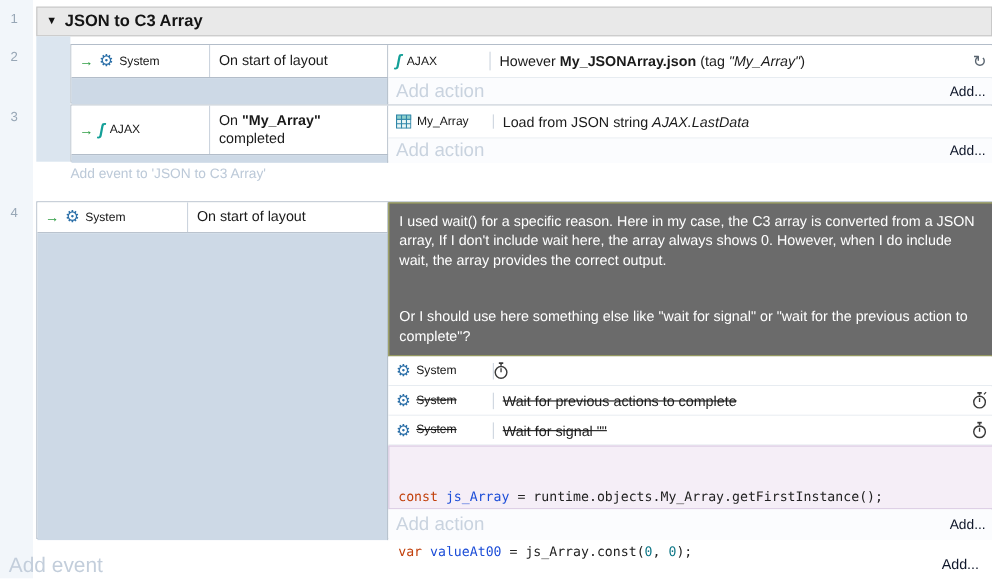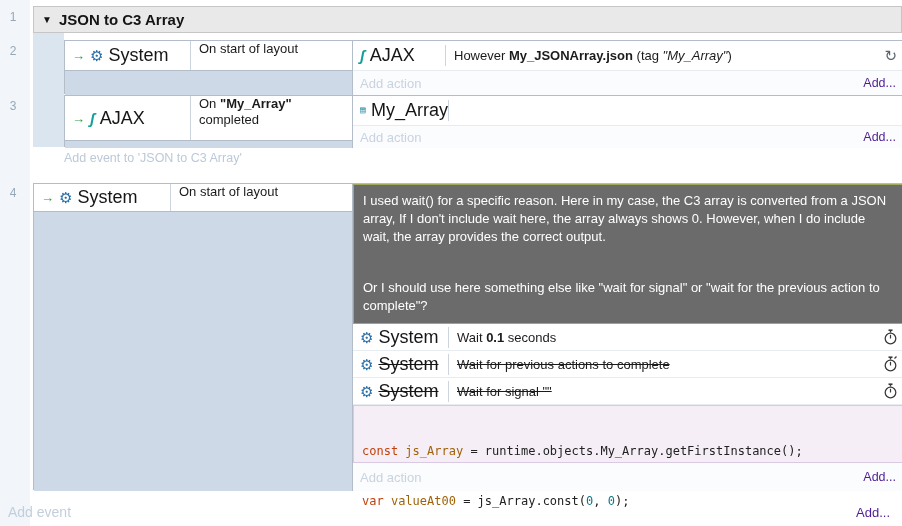--- a/index.html
+++ b/index.html
@@ -8,42 +8,42 @@
   .abs{position:absolute}
   .gutter{left:0;top:0;width:30px;height:526px;background:#f2f6fa}
   .rownum{width:22px;text-align:center;color:#98a7b6;font-size:12px}
   .group-header{background:#e9e9e9;border:1px solid #c6c6c6;display:flex;align-items:center;padding-left:8px;font-weight:bold;font-size:15px;color:#141414}
   .collapse{font-size:10px;margin-right:7px}
   .group-strip{background:#dbe5ef}
   .event{border:1px solid #b3bdc9;background:#fff}
   .cond{display:flex;align-items:stretch;background:#fff;border-right:1px solid #b3bdc9;border-bottom:1px solid #b3bdc9}
   .marg{background:#cdd9e6;border-right:1px solid #b3bdc9}
   .objcell{display:flex;align-items:center;gap:5px;padding-left:7px;border-right:1px solid #ccd4de;flex:none}
-  .objname{font-size:18px;color:#161616}
-  .condtext{display:flex;flex-direction:column;padding-left:8px;line-height:1.25}
+  .objname{font-size:11px;color:#161616}
+  .condtext{display:flex;flex-direction:column;justify-content:center;padding-left:8px;line-height:1.25}
   .actrow{display:flex;align-items:center;background:#fff}
   .acttext{padding-left:8px;flex:1;white-space:nowrap}
   .garrow{color:#2f9e44;font-weight:bold}
   .gear{color:#2b6fa8;font-size:15px;line-height:1}
   .ajaxi{color:#14a098;font-weight:bold;font-size:15px;font-style:italic}
   .async{color:#5a6570;font-size:15px;padding-right:6px}
   .iconright{padding-right:6px;display:flex;align-items:center}
   .addrow{display:flex;align-items:center;justify-content:space-between;padding:0 7px;background:#fbfcfe}
-  .addaction{color:#c9d3df;font-size:13px}
-  .addmore{color:#4c1d95;font-size:12.5px}
+  .addaction{color:#c9d3df;font-size:17px}
+  .addmore{color:#0f172a;font-size:12.5px}
   .groupadd{display:flex;justify-content:space-between;align-items:center;color:#bcc9d8;font-size:12.5px;padding-right:4px}
   .comment{background:#6b6b6b;border:1px solid #a3a85a;color:#fff;padding:7px 9px;font-size:13px;line-height:1.38}
   .comment .p2{margin-top:33px}
   .wrow{display:flex;align-items:center;background:#fff;border-bottom:1px solid #e7ecf1}
   .strike{text-decoration:line-through}
   .code{background:#f5eef7;border:1px solid #d9c9e2;padding:4px 8px;font-family:"DejaVu Sans Mono","Liberation Mono",monospace;font-size:12px;line-height:16.5px;white-space:pre;color:#222}
   .kw{color:#c2410c}
-  .idtok{color:#a16207}
+  .idtok{color:#1d4ed8}
   .numtok{color:#0f7787}
-  .footer-link{color:#c3cedb;font-size:14px}
+  .footer-link{color:#c3cedb;font-size:19px}
   i{font-style:italic}
 </style>
 </head>
 <body>
 
 <div class="abs gutter"></div>
 <div class="abs rownum" style="left:2px;top:10px">1</div>
 <div class="abs rownum" style="left:2px;top:44px">2</div>
 <div class="abs rownum" style="left:2px;top:99px">3</div>
 <div class="abs rownum" style="left:2px;top:186px">4</div>
@@ -98,20 +98,21 @@
     <div class="objcell" style="width:96px">
       <svg width="14" height="13" viewBox="0 0 14 13">
         <rect x="0.5" y="0.5" width="13" height="12" fill="#eaf6f6" stroke="#2e86a8"></rect>
         <rect x="0.5" y="0.5" width="13" height="4" fill="#8fd0cc" stroke="#2e86a8"></rect>
         <line x1="0.5" y1="8.5" x2="13.5" y2="8.5" stroke="#2e86a8"></line>
         <line x1="5" y1="0.5" x2="5" y2="12.5" stroke="#2e86a8"></line>
         <line x1="9.5" y1="0.5" x2="9.5" y2="12.5" stroke="#2e86a8"></line>
       </svg>
       <span class="objname">My_Array</span>
     </div>
+    <div class="acttext"><span>Load from JSON string </span><i>AJAX.LastData</i></div>
   </div>
   <div class="abs addrow" style="left:288px;top:30px;width:550px;height:22px">
     <span class="addaction">Add action</span>
     <span class="addmore">Add...</span>
   </div>
 </div>
 
 <div class="abs groupadd" style="left:33px;top:149px;width:869px;height:18px">
   <span style="padding-left:31px">Add event to 'JSON to C3 Array'</span>
 </div>
@@ -132,21 +133,20 @@
   <div class="abs comment" style="left:319px;top:0;width:550px;height:140px">
     <p>I used wait() for a specific reason. Here in my case, the C3 array is converted from a JSON array, If I don't include wait here, the array always shows 0. However, when I do include wait, the array provides the correct output.</p>
     <p class="p2">Or I should use here something else like "wait for signal" or "wait for the previous action to complete"?</p>
   </div>
 
   <div class="abs wrow" style="left:319px;top:140px;width:550px;height:27px">
     <div class="objcell" style="width:96px">
       <span class="gear">⚙</span>
       <span class="objname">System</span>
     </div>
-    <div class="acttext"><span>Wait </span><b>0.1</b><span> seconds</span></div>
     <span class="iconright">
       <svg width="13" height="16" viewBox="0 0 13 16">
         <line x1="4.5" y1="1.2" x2="8.5" y2="1.2" stroke="#3a3a3a" stroke-width="1.6"></line>
         <line x1="6.5" y1="1.2" x2="6.5" y2="3.5" stroke="#3a3a3a" stroke-width="1.4"></line>
         <circle cx="6.5" cy="9.5" r="5.3" fill="none" stroke="#3a3a3a" stroke-width="1.3"></circle>
         <line x1="6.5" y1="9.5" x2="6.5" y2="5.8" stroke="#3a3a3a" stroke-width="1.2"></line>
       </svg>
     </span>
   </div>
   <div class="abs wrow" style="left:319px;top:167px;width:550px;height:27px">

